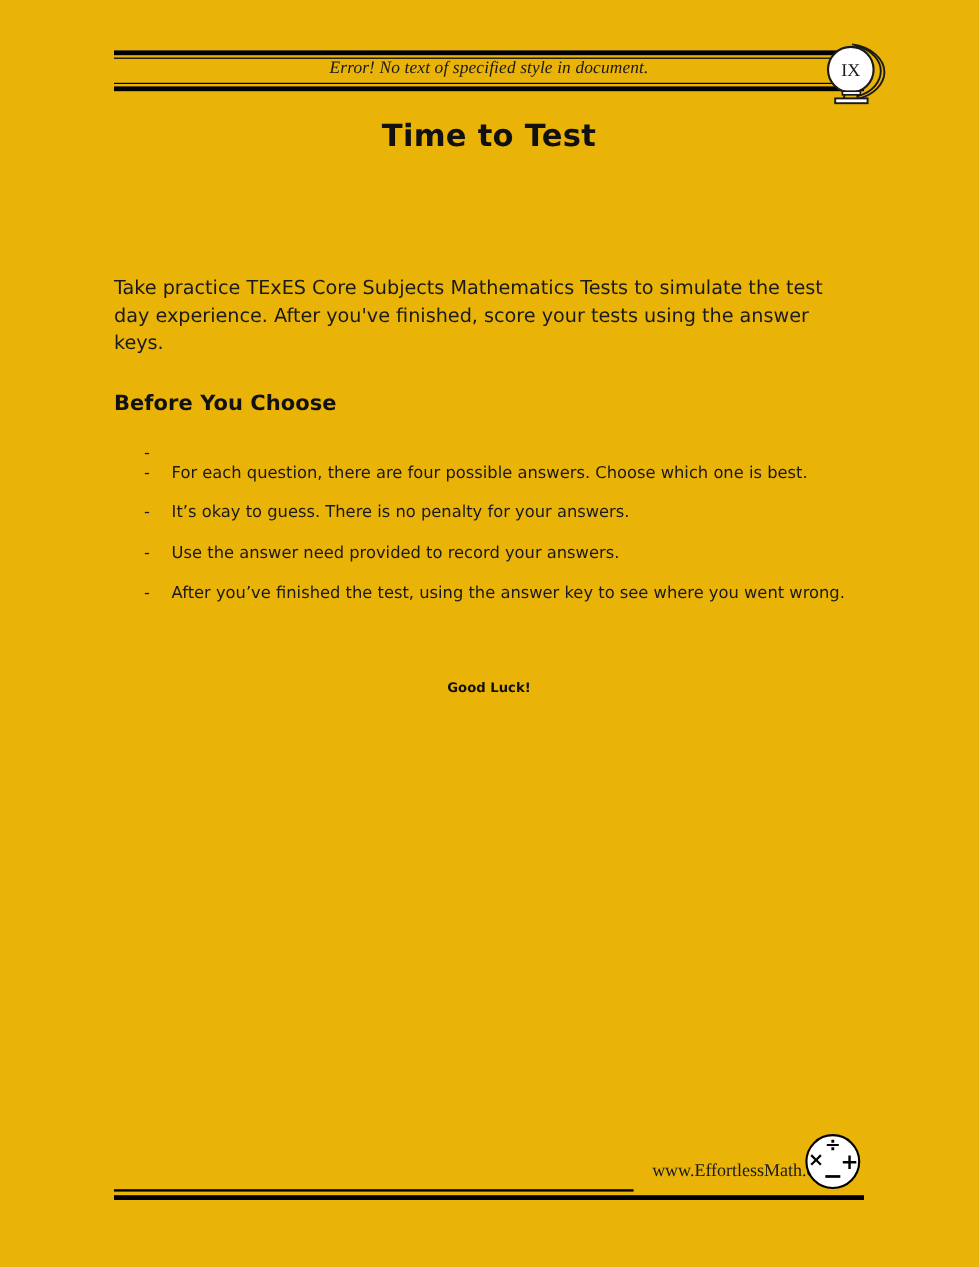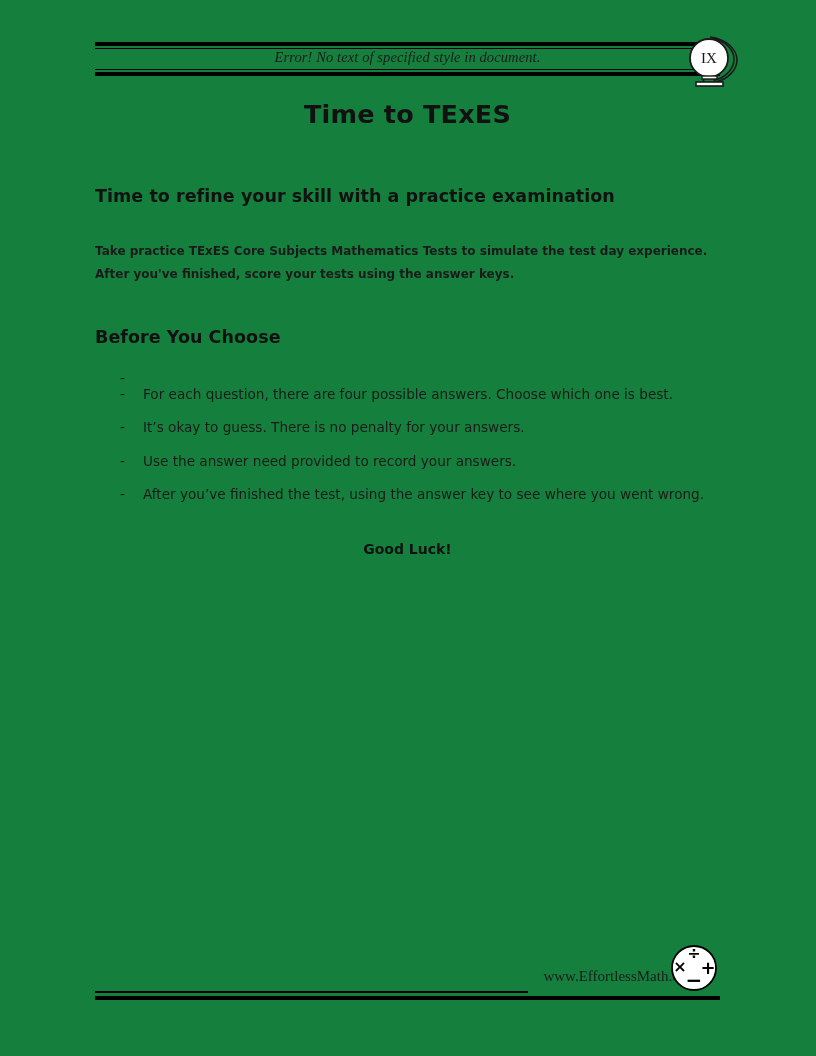--- a/index.html
+++ b/index.html
@@ -12,21 +12,21 @@
     height: 1056px;
     position: relative;
     font-family: "DejaVu Sans", sans-serif;
     color: #1a1a1a;
     overflow: hidden;
   }
 
   .page {
     position: absolute;
     inset: 0;
-    background: #15803d;
+    background: #eab308;
   }
 
   
   .header {
     position: absolute;
     left: 95px;
     top: 40px;
     width: 625px;
     height: 42px;
   }
@@ -90,26 +90,25 @@
     font-weight: bold;
     color: #111111;
     letter-spacing: 0.05px;
   }
   #heading-refine { top: 186px; }
   #heading-before { top: 327px; }
 
   .body-para {
     position: absolute;
     left: 95px;
-    top: 240px;
-    width: 625px;
-    font-size: 12px;
+    top: 228px;
+    width: 625px;
+    font-size: 16px;
     line-height: 23px;
     color: #1a1a1a;
-    font-weight: bold;
   }
 
   .bullet-list {
     position: absolute;
     left: 95px;
     top: 369px;
     width: 625px;
     margin: 0;
     padding: 0;
     list-style: none;
@@ -126,24 +125,24 @@
     position: absolute;
     left: 25px;
     top: 0;
     font-size: 13.6px;
     color: #1a1a1a;
   }
 
   .good-luck {
     position: absolute;
     left: 95px;
-    top: 541px;
+    top: 567px;
     width: 625px;
     text-align: center;
-    font-size: 14px;
+    font-size: 11px;
     font-weight: bold;
     color: #111111;
   }
 
   
   .footer {
     position: absolute;
     left: 95px;
     top: 968px;
     width: 625px;
@@ -210,23 +209,22 @@
       <circle cx="27" cy="26" r="19" fill="#ffffff" stroke="#1a1a1a" stroke-width="1.8"></circle>
 
       <text class="globe-num" x="27" y="31" text-anchor="middle">IX</text>
 
       <path d="M22 46 L21 51 M32 46 L33 51" stroke="#1a1a1a" stroke-width="1.6" fill="none"></path>
       <rect x="20" y="44" width="15" height="3" fill="#ffffff" stroke="#1a1a1a" stroke-width="1.4"></rect>
       <rect x="14" y="50" width="27" height="4" fill="#ffffff" stroke="#1a1a1a" stroke-width="1.6"></rect>
     </svg>
   </div>
 
-  <div class="doc-title">Time to TExES</div>
-
-  <div class="section-heading" id="heading-refine">Time to refine your skill with a practice examination</div>
+  <div class="doc-title">Time to Test</div>
+
 
   <div class="body-para">Take practice TExES Core Subjects Mathematics Tests to simulate the test day experience. After you've finished, score your tests using the answer keys.</div>
 
   <div class="section-heading" id="heading-before">Before You Choose</div>
 
   <ul class="bullet-list">
     <li>
       <span class="bullet-marker">-</span>
     </li>
     <li>

